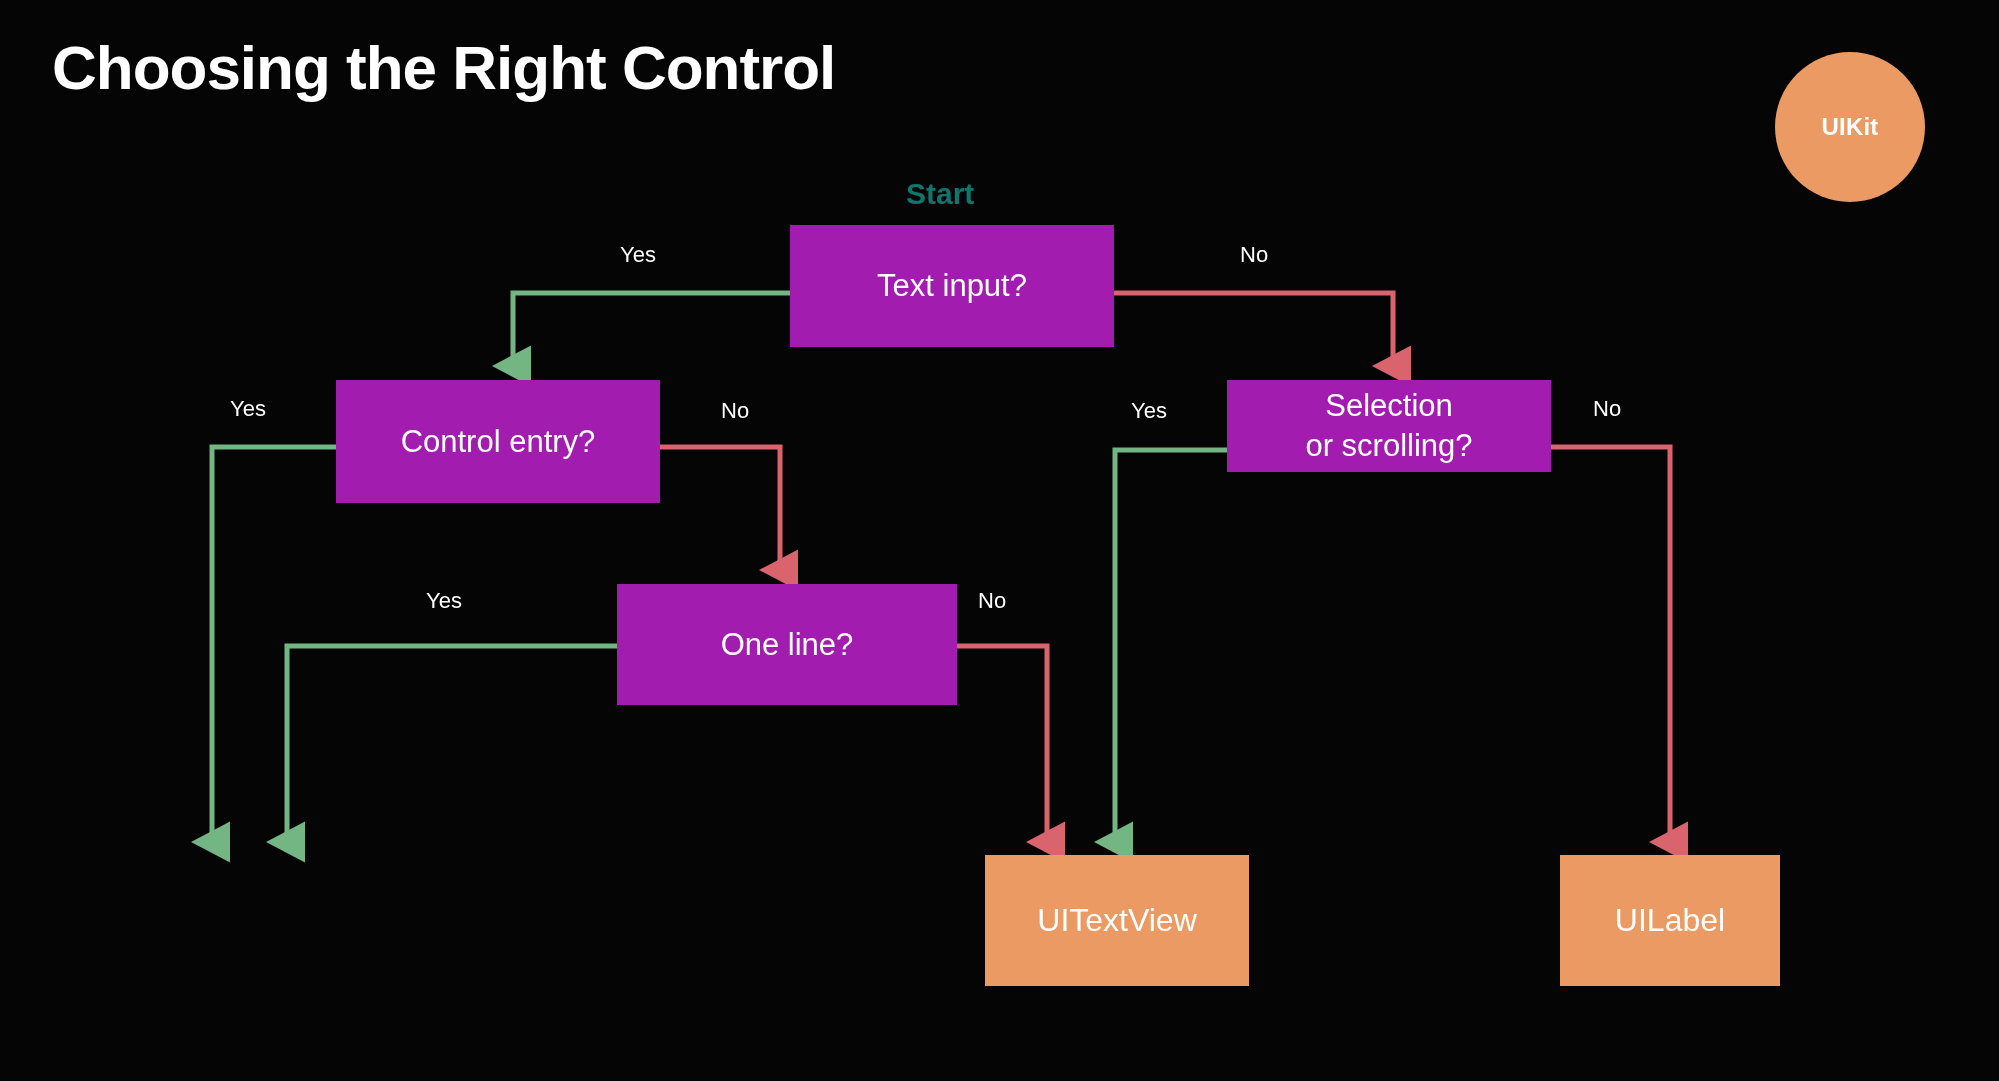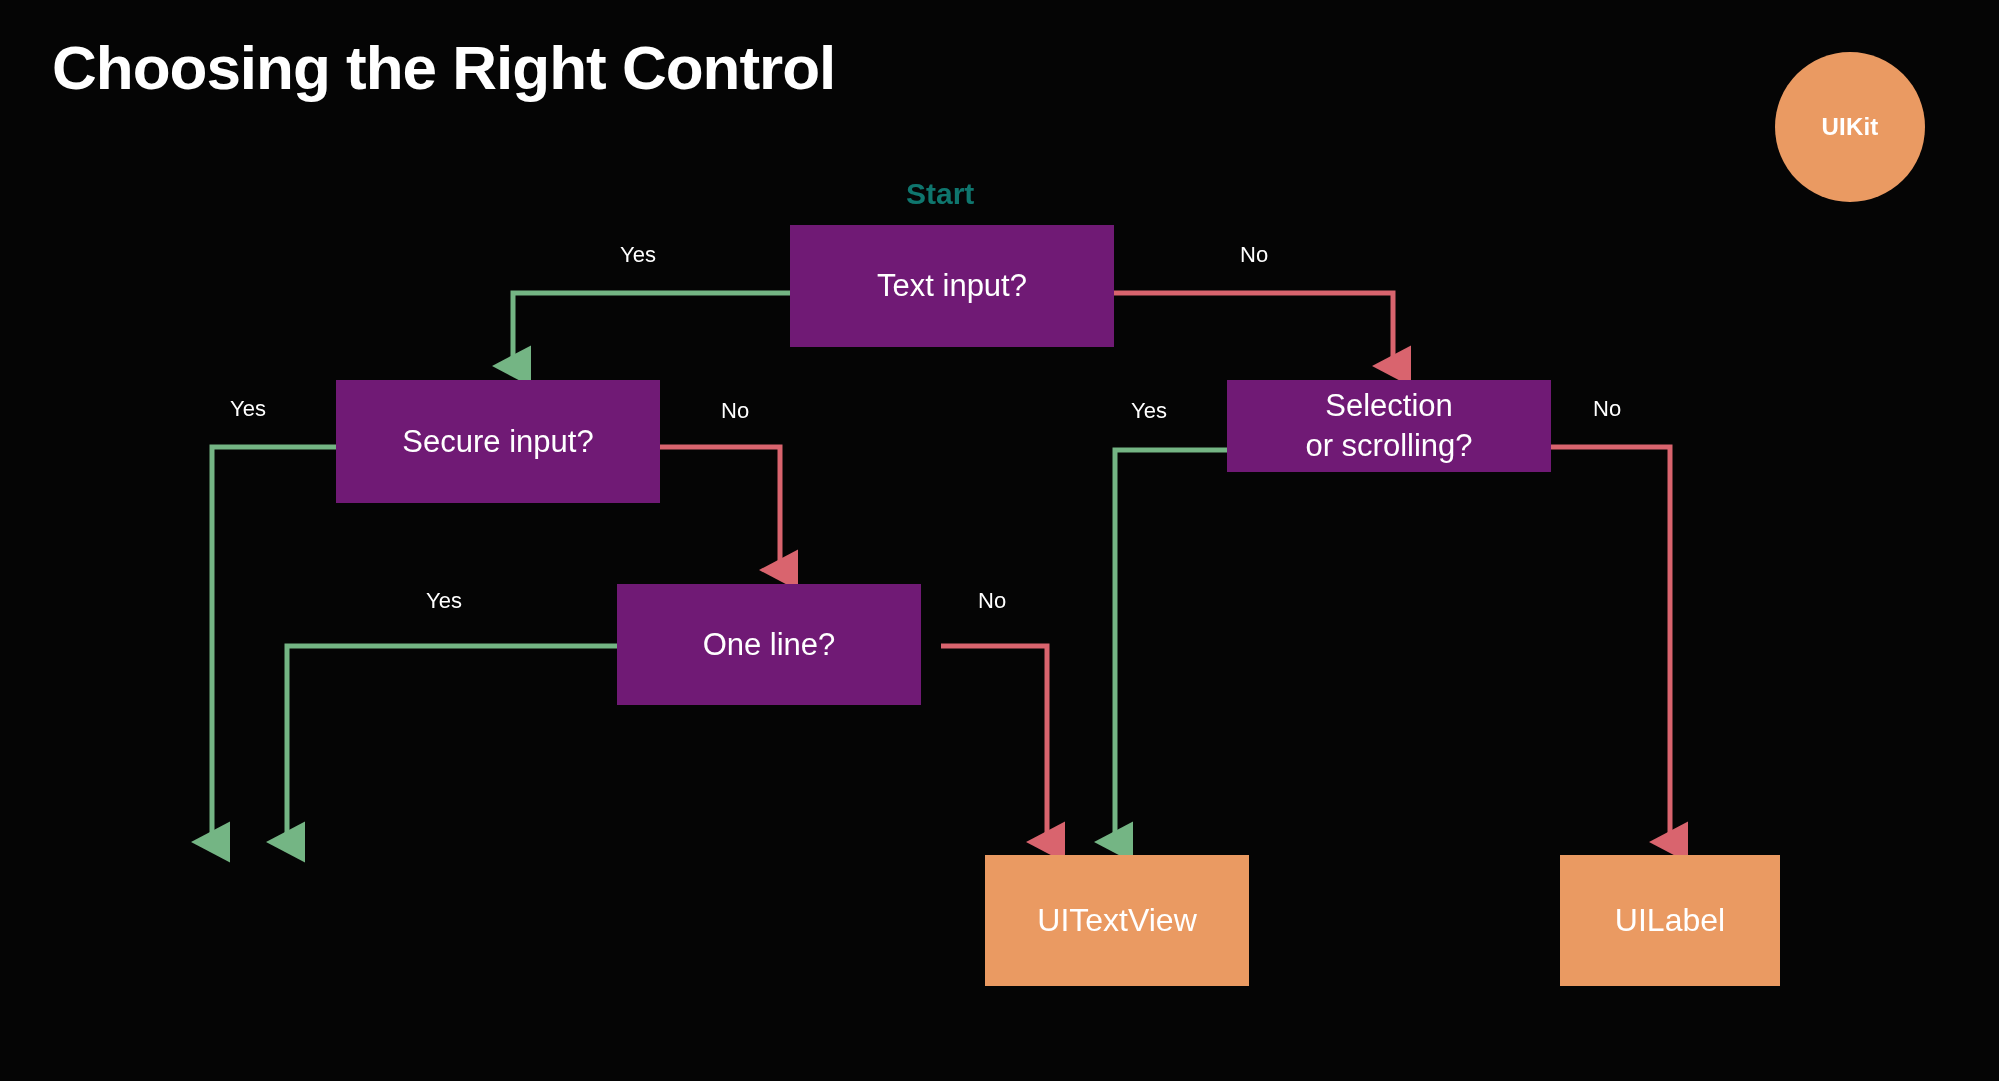--- a/index.html
+++ b/index.html
@@ -54,21 +54,21 @@
   .node {
     position:absolute;
     display:flex;
     align-items:center;
     justify-content:center;
     text-align:center;
     color:#ffffff;
     line-height:1.28;
   }
   .decision {
-    background:#701a75;
+    background:#a21caf;
     font-size:31px;
     font-weight:normal;
   }
   .terminal {
     background:#ea9a62;
     font-size:32px;
     font-weight:normal;
   }
 
   
@@ -128,29 +128,29 @@
     </g>
   </svg>
 
   <div class="node-caption" style="left:906px; top:177px;">Start</div>
 
   <div class="node decision" style="left:790px; top:225px; width:324px; height:122px;">
     <span>Text input?</span>
   </div>
 
   <div class="node decision" style="left:336px; top:380px; width:324px; height:123px;">
-    <span>Secure input?</span>
+    <span>Control entry?</span>
   </div>
 
   <div class="node decision" style="left:1227px; top:380px; width:324px; height:92px; white-space:pre-line;">
     <span style="white-space:pre-line;">Selection
 or scrolling?</span>
   </div>
 
-  <div class="node decision" style="left:617px; top:584px; width:304px; height:121px;">
+  <div class="node decision" style="left:617px; top:584px; width:340px; height:121px;">
     <span>One line?</span>
   </div>
 
 
   <div class="node terminal" style="left:985px; top:855px; width:264px; height:131px;">
     <span>UITextView</span>
   </div>
 
   <div class="node terminal" style="left:1560px; top:855px; width:220px; height:131px;">
     <span>UILabel</span>

